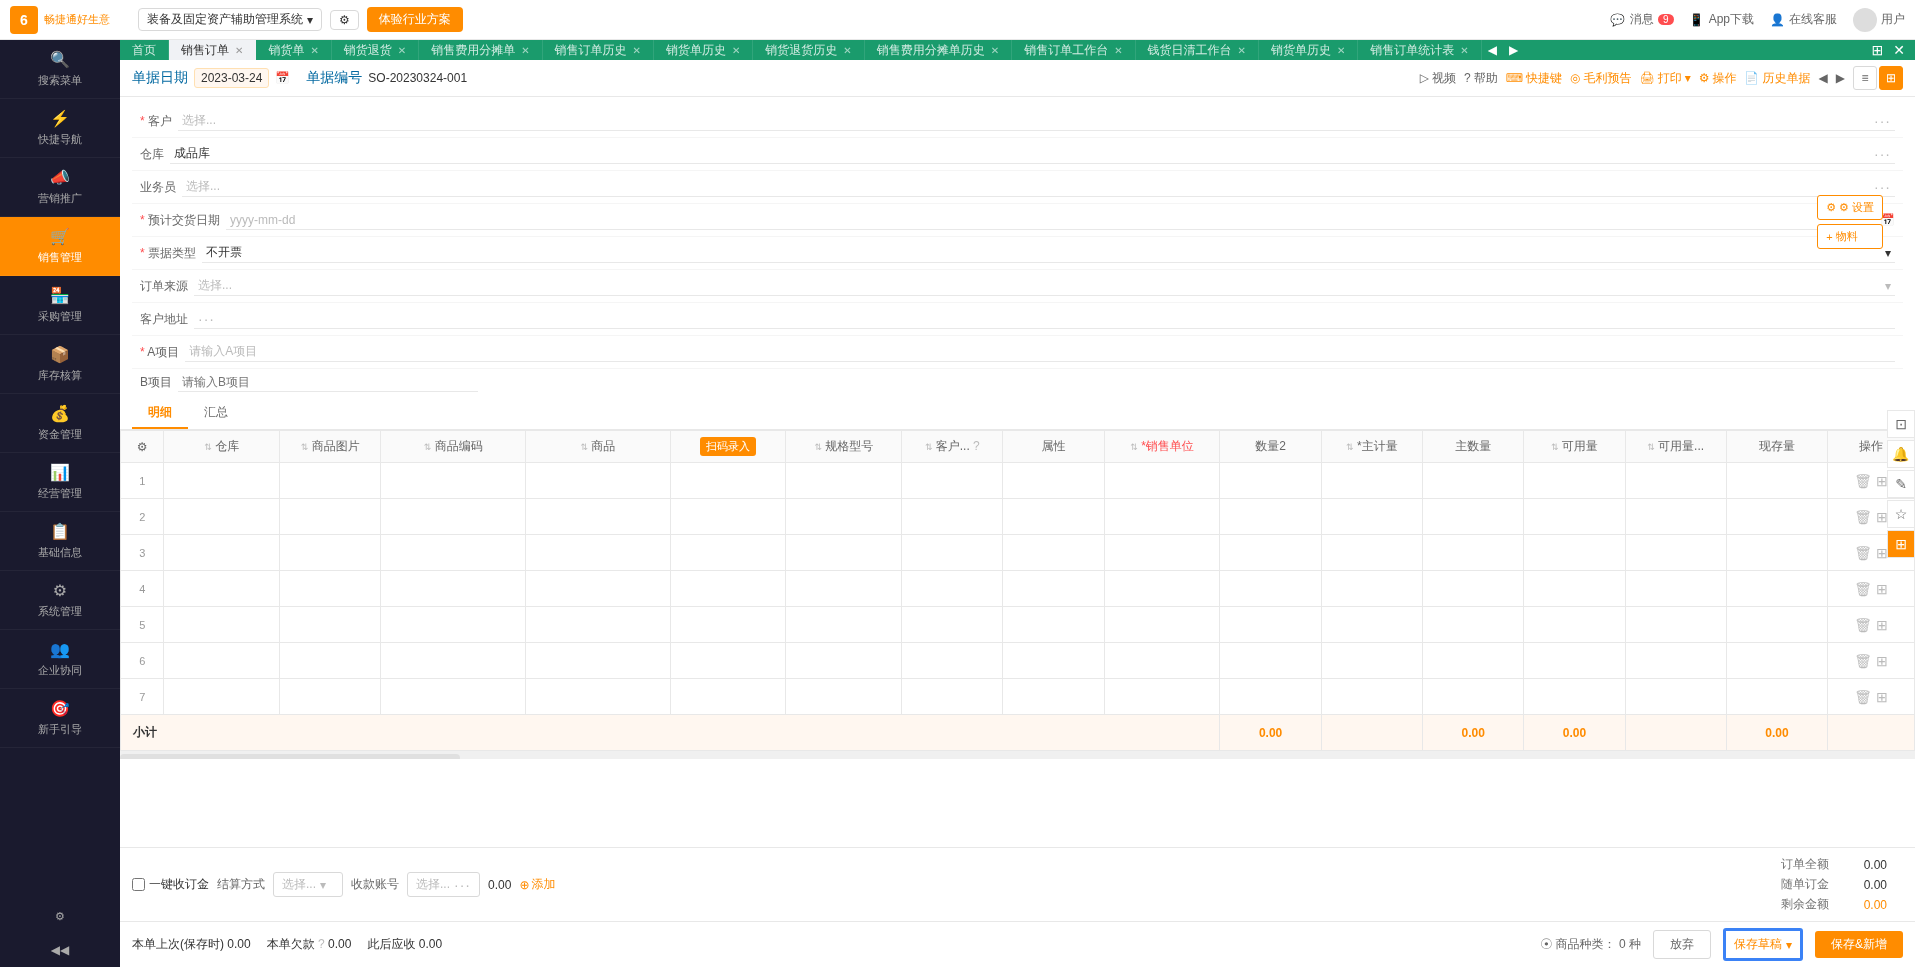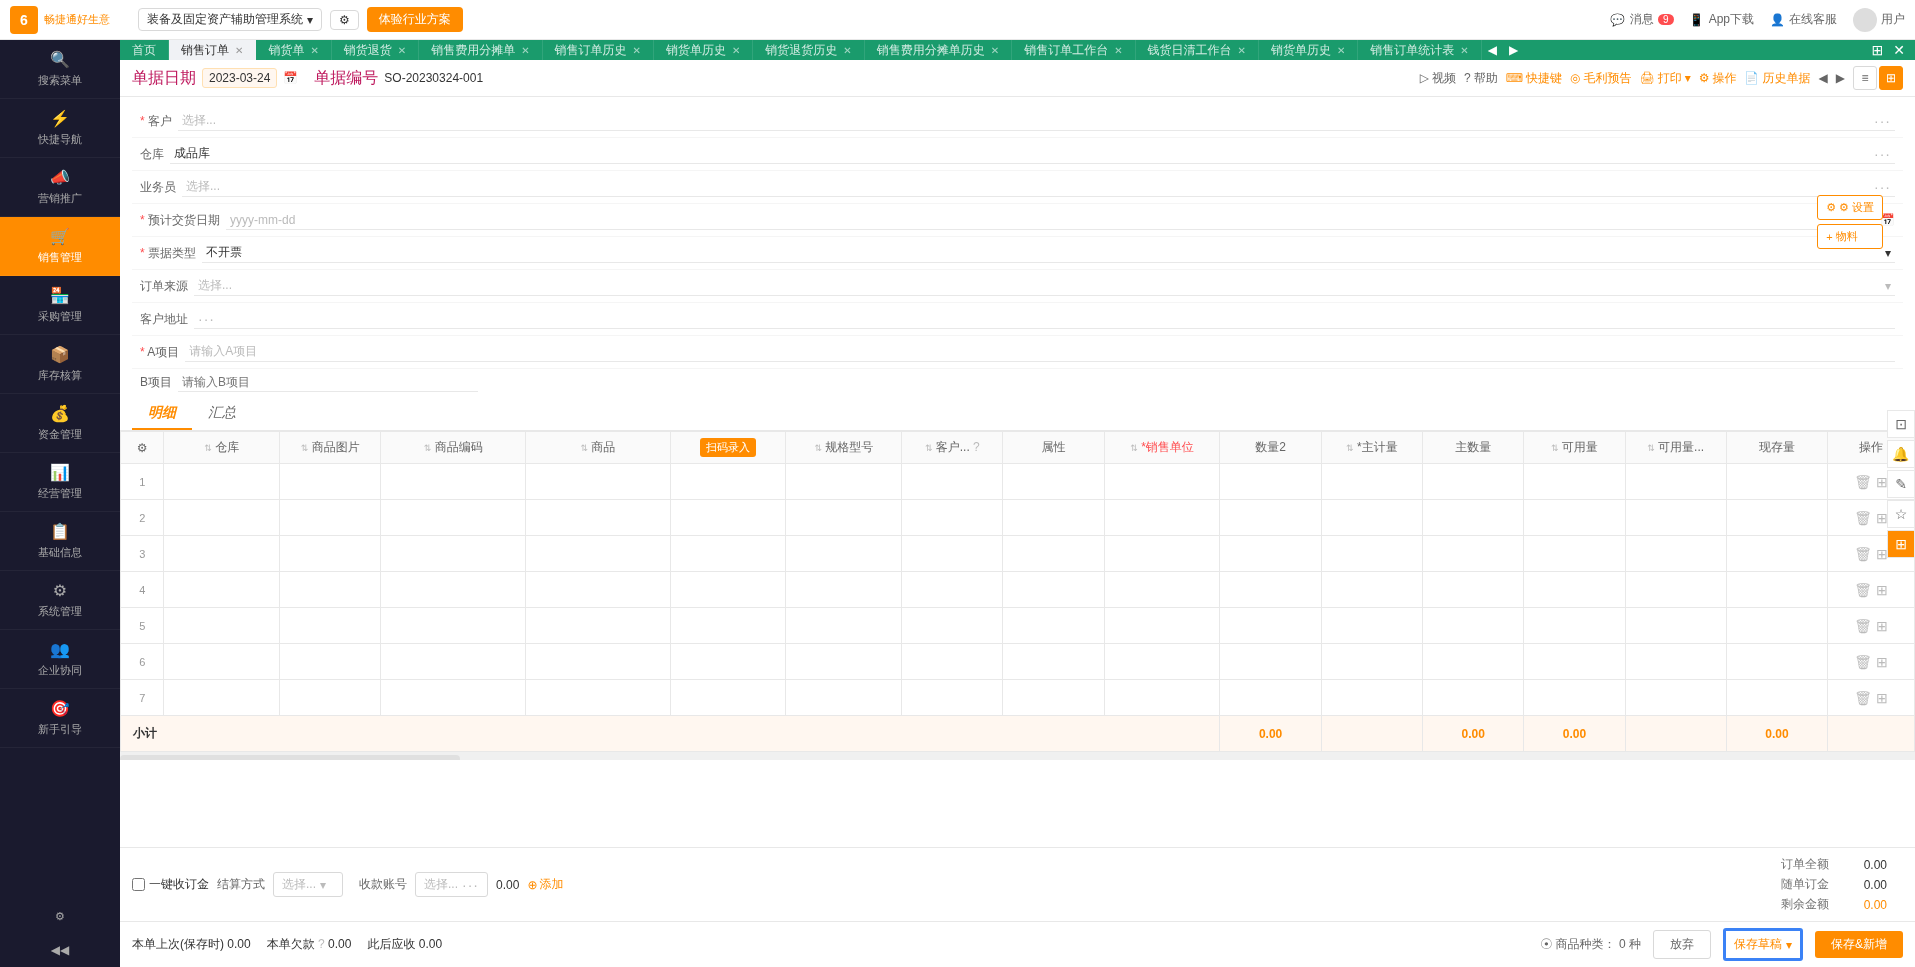--- a/index.html
+++ b/index.html
@@ -36,28 +36,28 @@
     .tab.active { background: #f0f2f5; color: #333; }
     .tab-close { font-size: 10px; color: rgba(255,255,255,0.6); margin-left: 2px; }
     .tab.active .tab-close { color: #999; }
     .tab-nav { display: flex; align-items: center; gap: 2px; padding: 0 6px; color: white; cursor: pointer; flex-shrink: 0; }
     .tab-actions { display: flex; align-items: center; margin-left: auto; gap: 2px; padding: 0 6px; flex-shrink: 0; }
     .tab-action-btn { color: white; cursor: pointer; padding: 2px 4px; font-size: 14px; }
     
     
     .content-area { flex: 1; background: #f0f2f5; overflow: auto; padding: 0; display: flex; flex-direction: column; }
     .form-field { display: flex; align-items: center; gap: 6px; }
-    .form-label { color: #be185d; font-size: 16px; white-space: nowrap; }
+    .form-label { color: #0369a1; font-size: 14px; white-space: nowrap; }
     .form-value { color: #333; font-size: 12px; text-align: center; }
     .toolbar-icon-btn { width: 24px; height: 24px; border: 1px solid #d9d9d9; border-radius: 3px; display: flex; align-items: center; justify-content: center; cursor: pointer; font-size: 12px; }
     .dots { color: #bbb; font-size: 14px; letter-spacing: 1px; }
     
     
     .sub-tabs { display: flex; gap: 0; border-bottom: 1px solid #e8e8e8; padding: 0 12px; background: white; }
-    .sub-tab { padding: 6px 16px; cursor: pointer; font-size: 14px; color: #666; border-bottom: 2px solid transparent; font-style: italic; }
+    .sub-tab { padding: 6px 16px; cursor: pointer; font-size: 12px; color: #666; border-bottom: 2px solid transparent; }
     .sub-tab.active { color: #ff8c00; border-bottom-color: #ff8c00; font-weight: bold; }
     
     
     .table-container { flex: 1; overflow: auto; background: white; }
     .data-table { width: 100%; border-collapse: collapse; font-size: 12px; table-layout: fixed; }
     .data-table th { background: #fafafa; border: 1px solid #e8e8e8; padding: 6px 4px; text-align: center; font-weight: normal; color: #666; white-space: nowrap; overflow: hidden; text-overflow: ellipsis; position: sticky; top: 0; z-index: 1; }
     .data-table td { border: 1px solid #e8e8e8; padding: 4px; text-align: center; height: 36px; }
     .row-num { color: #999; font-size: 11px; }
     .scan-btn { background: #ff8c00; color: white; border: none; border-radius: 3px; padding: 2px 6px; font-size: 11px; cursor: pointer; white-space: nowrap; }
     .col-actions { display: flex; gap: 4px; justify-content: center; }
@@ -670,21 +670,21 @@
         <div class="action-bar-left">
           <label class="checkbox-label">
             <input type="checkbox" style="">
             <span>一键收订金</span>
           </label>
           <span style="color:#666;">结算方式</span>
           <div class="select-like">
             <span>选择...</span>
             <span>▾</span>
           </div>
-          <span style="color:#666;margin-left:8px;">收款账号</span>
+          <span style="color:#666;">收款账号</span>
           <div class="select-like">
             <span>选择...</span>
             <span class="dots">···</span>
           </div>
           <span class="amount-text">0.00</span>
           <div class="add-btn-small">
             <span>⊕</span>
             <span>添加</span>
           </div>
         </div>

